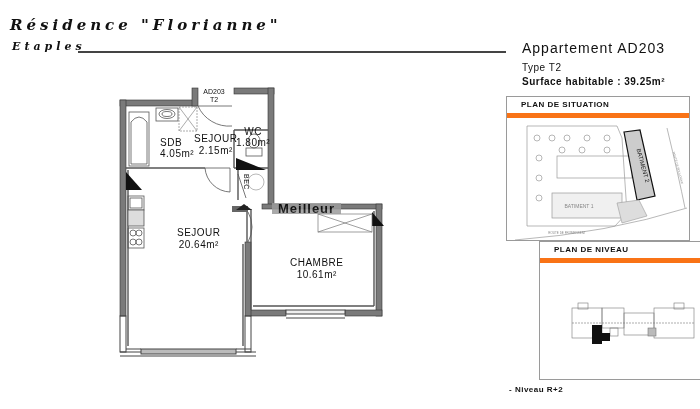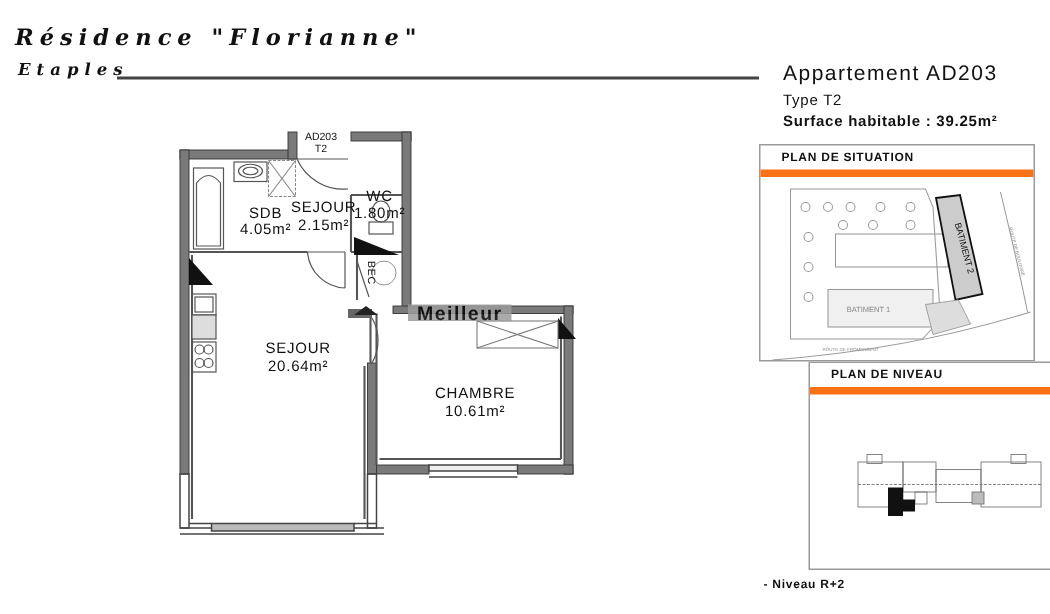--- a/index.html
+++ b/index.html
@@ -153,21 +153,21 @@
   </g>
 
   <circle cx="256" cy="182" r="8" fill="none" stroke="#888" stroke-width="0.6"></circle>
 </svg>
 
 <div style="position:absolute; left:200px; top:88px; width:28px; text-align:center; font-size:7px; line-height:8px;">
   <div>AD203</div>
   <div>T2</div>
 </div>
 
-<div style="position:absolute; left:160px; top:137px; font-size:10px; line-height:11px; text-align:center; letter-spacing:0.5px;">
+<div style="position:absolute; left:160px; top:137px; font-size:10px; line-height:11px; text-align:left; letter-spacing:0.5px;">
   <div>SDB</div>
   <div>4.05m²</div>
 </div>
 
 <div style="position:absolute; left:194px; top:133px; font-size:10px; line-height:12px; text-align:center; letter-spacing:0.5px;">
   <div>SEJOUR</div>
   <div>2.15m²</div>
 </div>
 
 <div style="position:absolute; left:236px; top:107px; font-size:10px; line-height:11px; text-align:center; letter-spacing:0.5px;margin-top:19px;">

